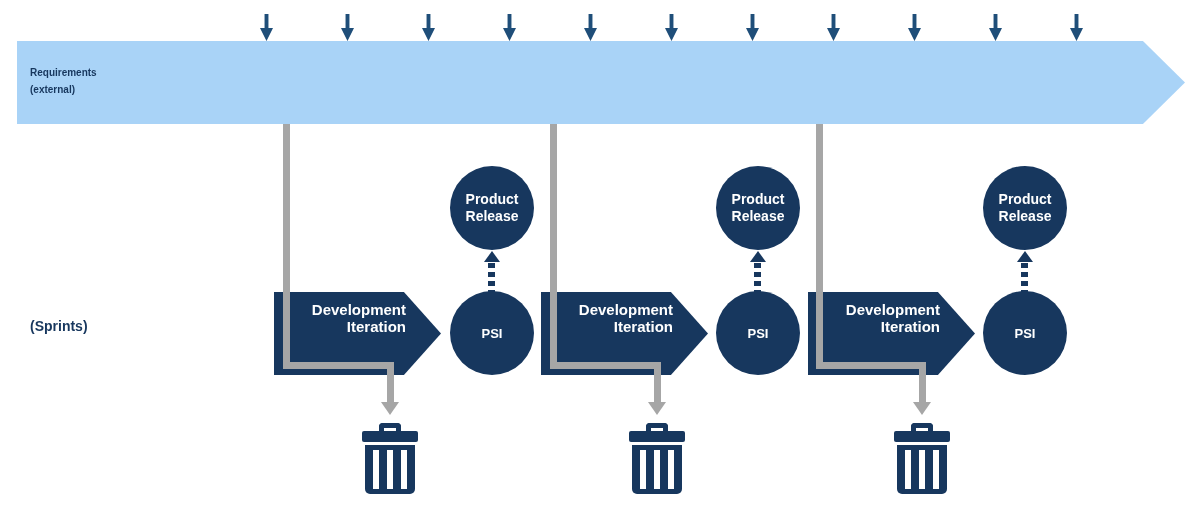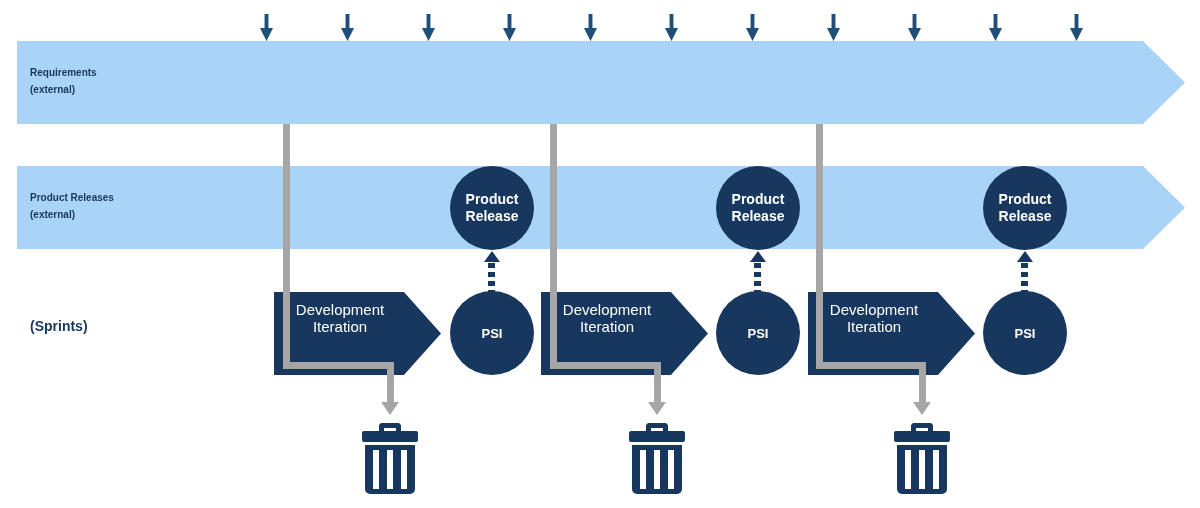--- a/index.html
+++ b/index.html
@@ -59,22 +59,22 @@
     left:calc(var(--trash-x) - 9px);top:402px;
     border-left:9px solid transparent;border-right:9px solid transparent;
     border-top:13px solid var(--connector-gray);
   }
   .dev-arrow{
     position:absolute;z-index:2;left:var(--arrow-left);top:292px;width:167px;height:83px;
     background:var(--navy);
     clip-path:polygon(0 0,77.8% 0,100% 50%,77.8% 100%,0 100%);
   }
   .dev-text{
-    position:absolute;left:0;top:9px;width:132px;text-align:center;
-    color:var(--shape-text);font-size:15px;line-height:17px;font-weight:normal;
+    position:absolute;left:0;top:9px;width:132px;text-align:right;
+    color:var(--shape-text);font-size:15px;line-height:17px;font-weight:bold;
   }
   .circle{
     position:absolute;z-index:3;width:84px;height:84px;border-radius:50%;
     background:var(--navy);color:var(--shape-text);font-weight:bold;text-align:center;
     display:flex;flex-direction:column;justify-content:center;align-items:center;
   }
   .pr-circle{left:calc(var(--circle-x) - 42px);top:166px;font-size:14px;line-height:17px;}
   .psi-circle{left:calc(var(--circle-x) - 42px);top:291px;font-size:13px;}
   .dashed-arrow{position:absolute;z-index:4;left:calc(var(--circle-x) - 8px);top:251px;width:16px;height:42px;}
   .dash-head{
@@ -122,26 +122,20 @@
       <i class="top-arrow" style="left: 1070px;"></i>
     </div>
 
   <div class="band band1">
     <div class="band-label">
       <div>Requirements</div>
       <div>(external)</div>
     </div>
   </div>
 
-  <div class="band band2">
-    <div class="band-label">
-      <div>Product Releases</div>
-      <div>(external)</div>
-    </div>
-  </div>
 
   <div class="sprints-label">
     <div>(Sprints)</div>
   </div>
 
   <div style="--line-x:286px;--arrow-left:274px;--trash-x:390px;--circle-x:492px">
     <div class="gray-vline"></div>
     <div class="gray-hline"></div>
     <div class="gray-vline2"></div>
     <div class="gray-head"></div>

